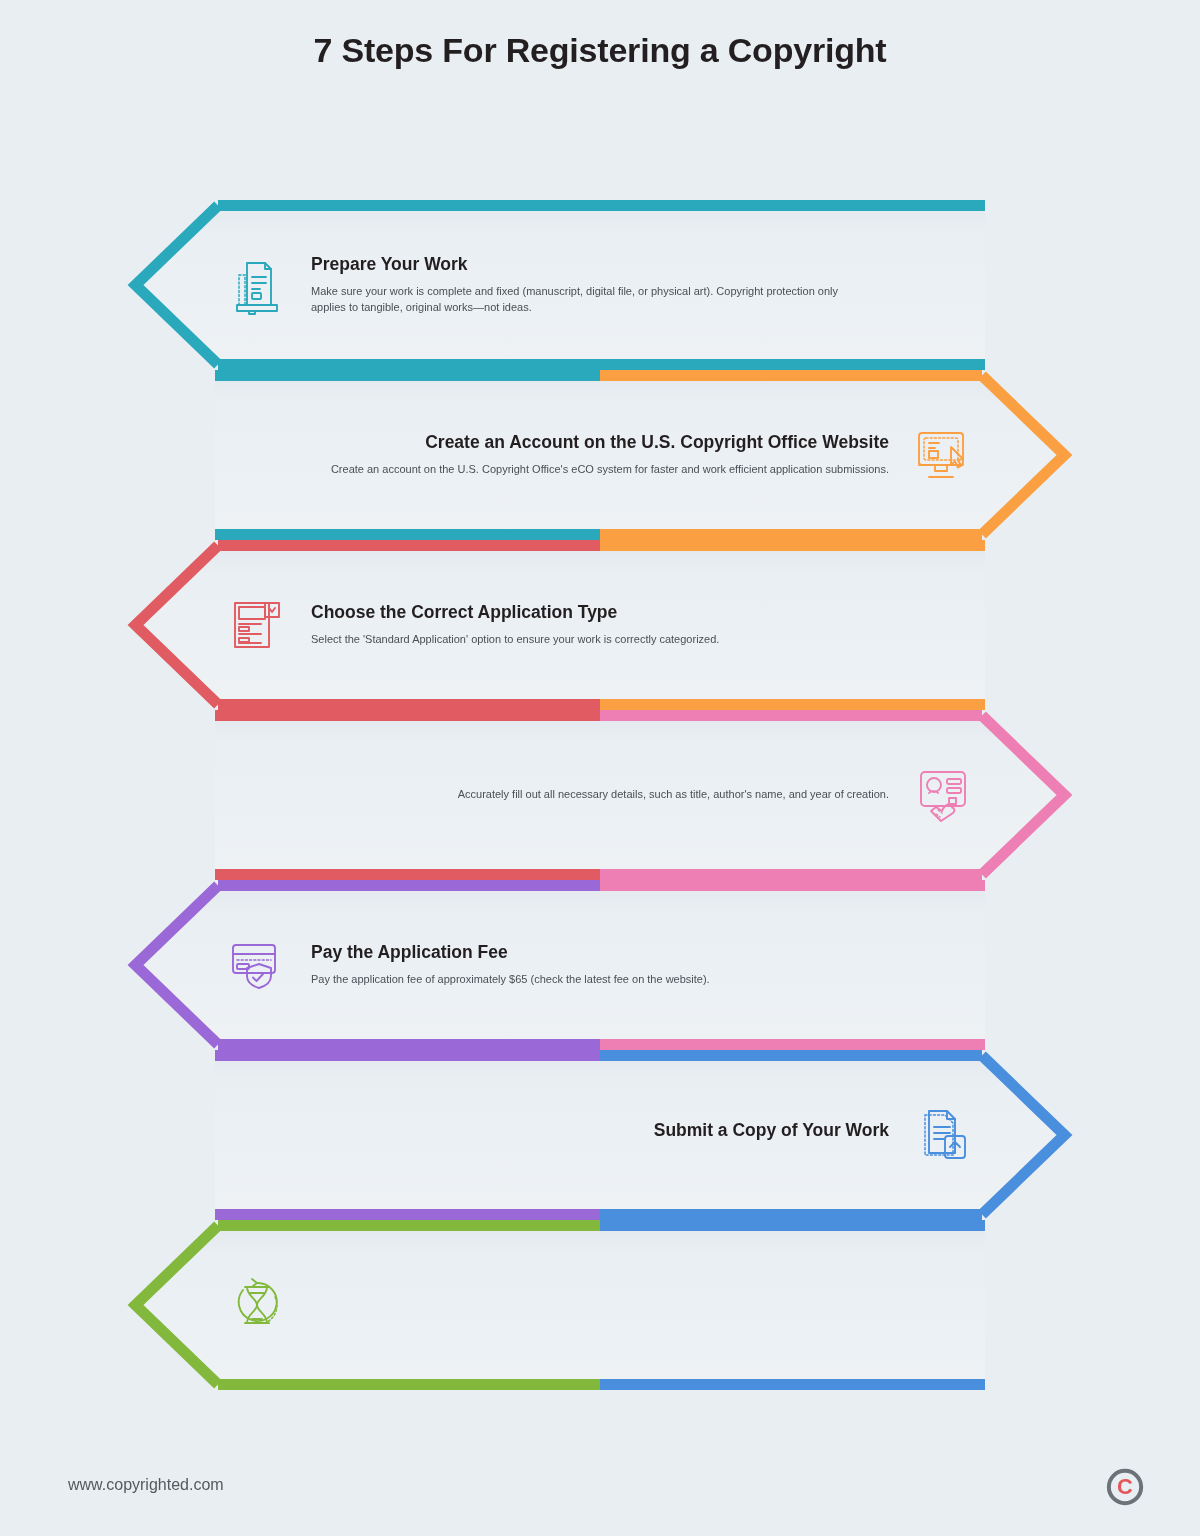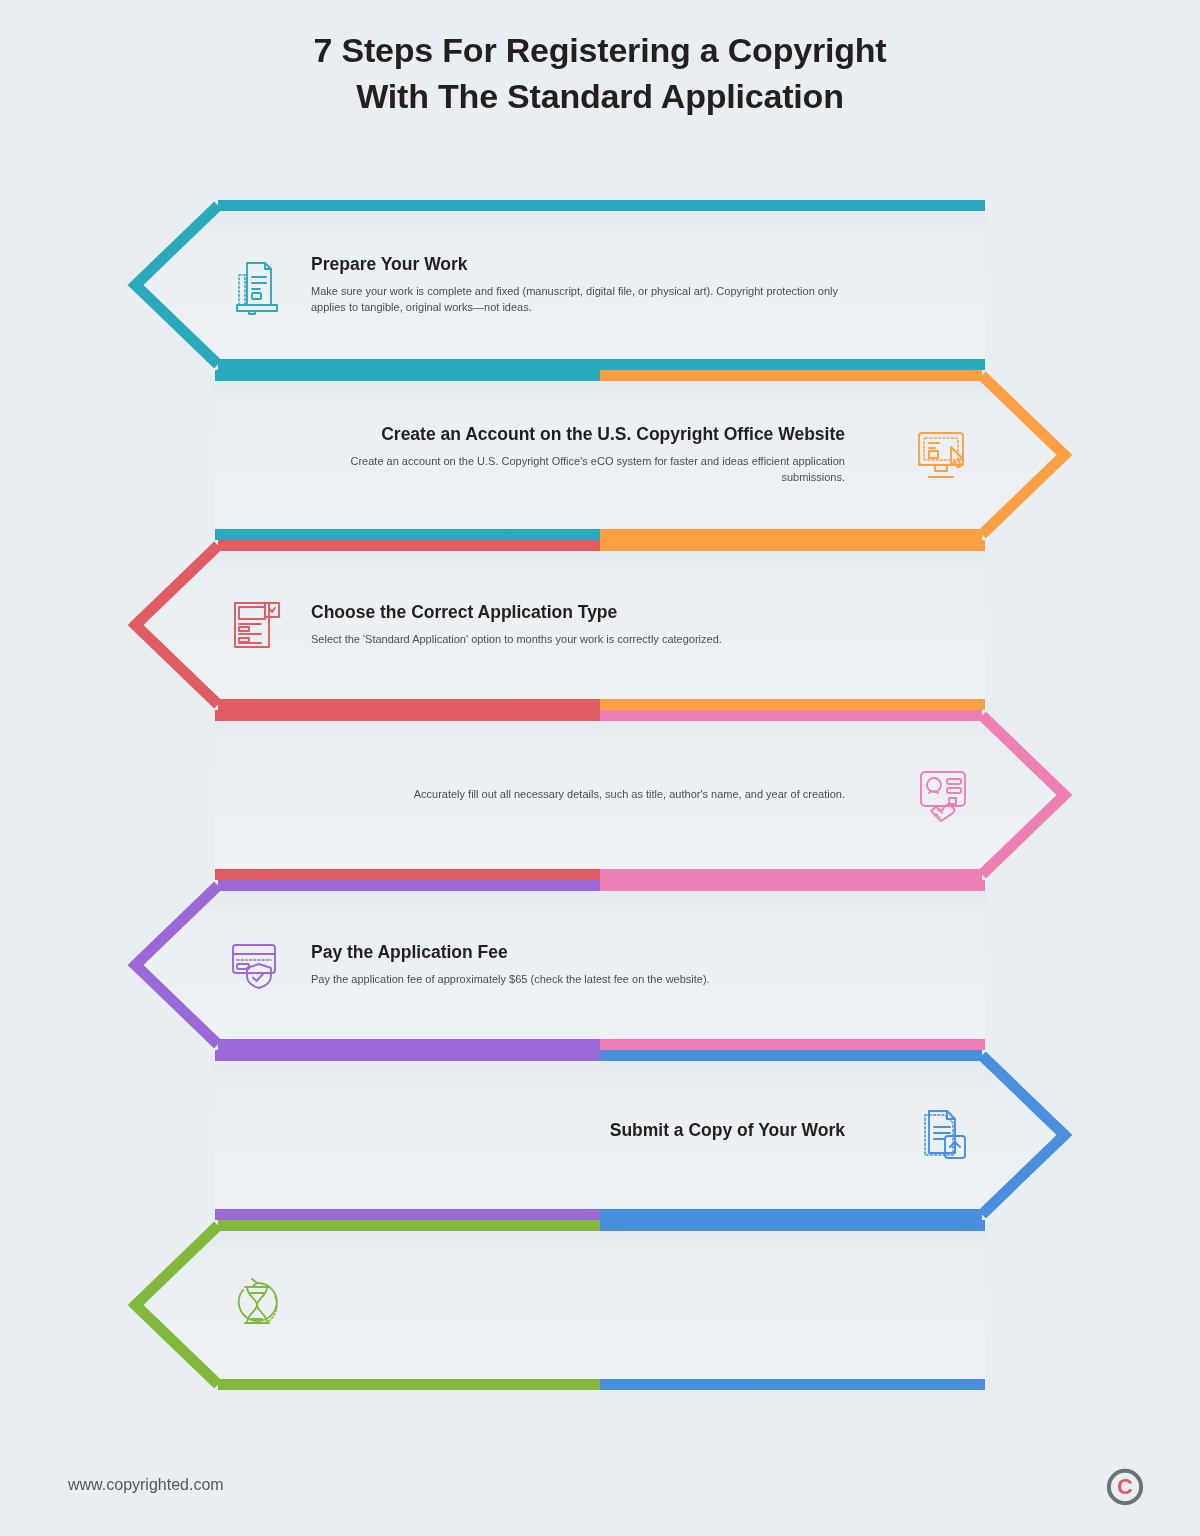--- a/index.html
+++ b/index.html
@@ -53,21 +53,20 @@
   }
   .content.left{
     padding-left:225px;padding-right:300px;
     flex-direction:row;
     justify-content:flex-start;
   }
   .content.right{
     padding-left:300px;padding-right:225px;
     flex-direction:row;
     justify-content:flex-end;
-    gap:44px;
   }
   .txt{max-width:560px;}
   .content.left .txt{text-align:left;margin-left:22px;}
   .content.right .txt{text-align:right;margin-right:22px;}
   .s-title{
     font-size:17.5px;
     font-weight:bold;
     color:#231f20;
     margin:0 0 9px 0;
     line-height:1.2;
@@ -101,21 +100,20 @@
     position:absolute;
     right:56px;top:22px;
     width:38px;height:38px;
   }
 </style>
 </head>
 <body>
 
 <div class="title">
   <span>7 Steps For Registering a Copyright</span>
-  <span class="l2">With The Standard Application</span>
 </div>
 
 <div class="steps" id="steps">
     <div class="step">
       <svg class="chev-svg" viewBox="0 0 1200 170" preserveAspectRatio="none" style="height:170px">
         <defs>
           <linearGradient id="pg1" x1="0" y1="0" x2="0" y2="1">
             <stop offset="0%" stop-color="#e3e9ee"></stop>
             <stop offset="18%" stop-color="#eaeff3"></stop>
             <stop offset="100%" stop-color="#eef2f5"></stop>
@@ -156,21 +154,21 @@
         <path d="M215 5.5 L982 5.5 L1070 85 L982 164.5 L215 164.5 Z" fill="url(#pg2)"></path>
         <line x1="215" y1="5.5" x2="600" y2="5.5" stroke="#2BA9BC" stroke-width="11" stroke-linecap="butt" fill="none"></line>
         <line x1="600" y1="5.5" x2="982" y2="5.5" stroke="#FBA042" stroke-width="11" stroke-linecap="butt" fill="none"></line>
         <line x1="215" y1="164.5" x2="600" y2="164.5" stroke="#2BA9BC" stroke-width="11" stroke-linecap="butt" fill="none"></line>
         <line x1="600" y1="164.5" x2="982" y2="164.5" stroke="#FBA042" stroke-width="11" stroke-linecap="butt" fill="none"></line>
         <path d="M982 5.5 L1064.5 85 L982 164.5" stroke="#FBA042" stroke-width="11" fill="none" stroke-linejoin="miter" stroke-linecap="butt"></path>
       </svg>
       <div class="content right">
         <div class="txt">
           <p class="s-title">Create an Account on the U.S. Copyright Office Website</p>
-          <p class="s-desc">Create an account on the U.S. Copyright Office's eCO system for faster and ideas efficient application submissions.</p>
+          <p class="s-desc">Create an account on the U.S. Copyright Office's eCO system for faster and work efficient application submissions.</p>
         </div>
         <span class="ico">
           <svg viewBox="0 0 64 64">
             <rect fill="none" stroke="#FBA042" stroke-width="1.9" stroke-linecap="round" stroke-linejoin="round" x="8" y="10" width="44" height="32" rx="3"></rect>
             <rect fill="none" stroke="#FBA042" stroke-width="1.5" stroke-linecap="round" stroke-dasharray="2 2.2" x="13" y="15" width="34" height="22" rx="2"></rect>
             <path fill="none" stroke="#FBA042" stroke-width="1.9" stroke-linecap="round" stroke-linejoin="round" d="M18 20h10M18 25h6"></path>
             <rect fill="none" stroke="#FBA042" stroke-width="1.9" stroke-linecap="round" stroke-linejoin="round" x="18" y="28" width="9" height="7"></rect>
             <path fill="none" stroke="#FBA042" stroke-width="1.9" stroke-linecap="round" stroke-linejoin="round" d="M8 42h44"></path>
             <path fill="none" stroke="#FBA042" stroke-width="1.9" stroke-linecap="round" stroke-linejoin="round" d="M24 42v6h12v-6M18 54h24"></path>
             <path fill="none" stroke="#FBA042" stroke-width="1.9" stroke-linecap="round" stroke-linejoin="round" d="M40 24l12 12-5 1 3 6-3 1.5-3-6-4 3z"></path>
@@ -202,21 +200,21 @@
             <rect fill="none" stroke="#E05C62" stroke-width="1.9" stroke-linecap="round" stroke-linejoin="round" x="40" y="10" width="14" height="14"></rect>
             <path fill="none" stroke="#E05C62" stroke-width="1.9" stroke-linecap="round" stroke-linejoin="round" d="M44 15l3 4 3-4"></path>
             <path fill="none" stroke="#E05C62" stroke-width="1.9" stroke-linecap="round" stroke-linejoin="round" d="M14 31h22M14 41h22"></path>
             <rect fill="none" stroke="#E05C62" stroke-width="1.9" stroke-linecap="round" stroke-linejoin="round" x="14" y="34" width="10" height="4"></rect>
             <rect fill="none" stroke="#E05C62" stroke-width="1.9" stroke-linecap="round" stroke-linejoin="round" x="14" y="45" width="10" height="4"></rect>
             <path fill="none" stroke="#E05C62" stroke-width="1.9" stroke-linecap="round" stroke-linejoin="round" d="M14 50h22"></path>
           </svg>
         </span>
         <div class="txt">
           <p class="s-title">Choose the Correct Application Type</p>
-          <p class="s-desc">Select the 'Standard Application' option to months your work is correctly categorized.</p>
+          <p class="s-desc">Select the 'Standard Application' option to ensure your work is correctly categorized.</p>
         </div>
       </div>
     </div>
     <div class="step">
       <svg class="chev-svg" viewBox="0 0 1200 170" preserveAspectRatio="none" style="height:170px">
         <defs>
           <linearGradient id="pg4" x1="0" y1="0" x2="0" y2="1">
             <stop offset="0%" stop-color="#e3e9ee"></stop>
             <stop offset="18%" stop-color="#eaeff3"></stop>
             <stop offset="100%" stop-color="#eef2f5"></stop>

